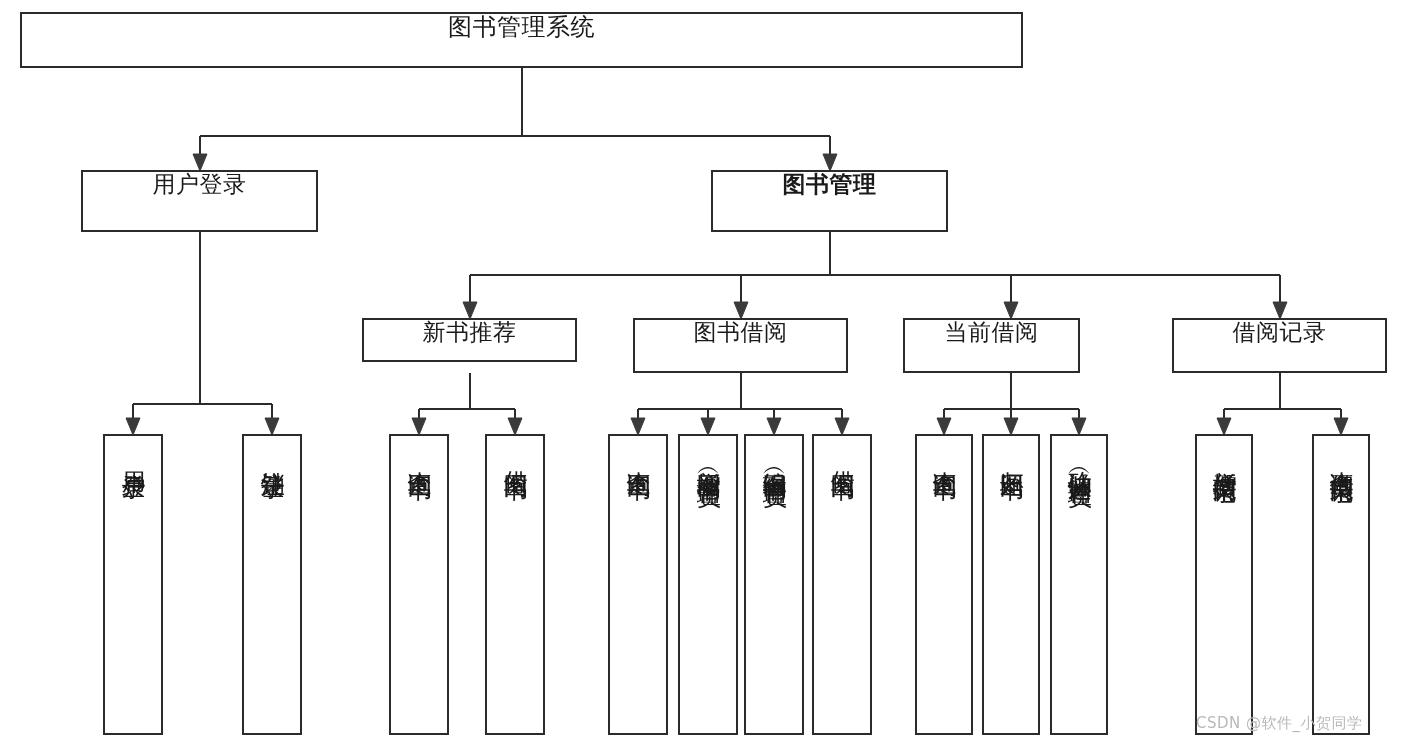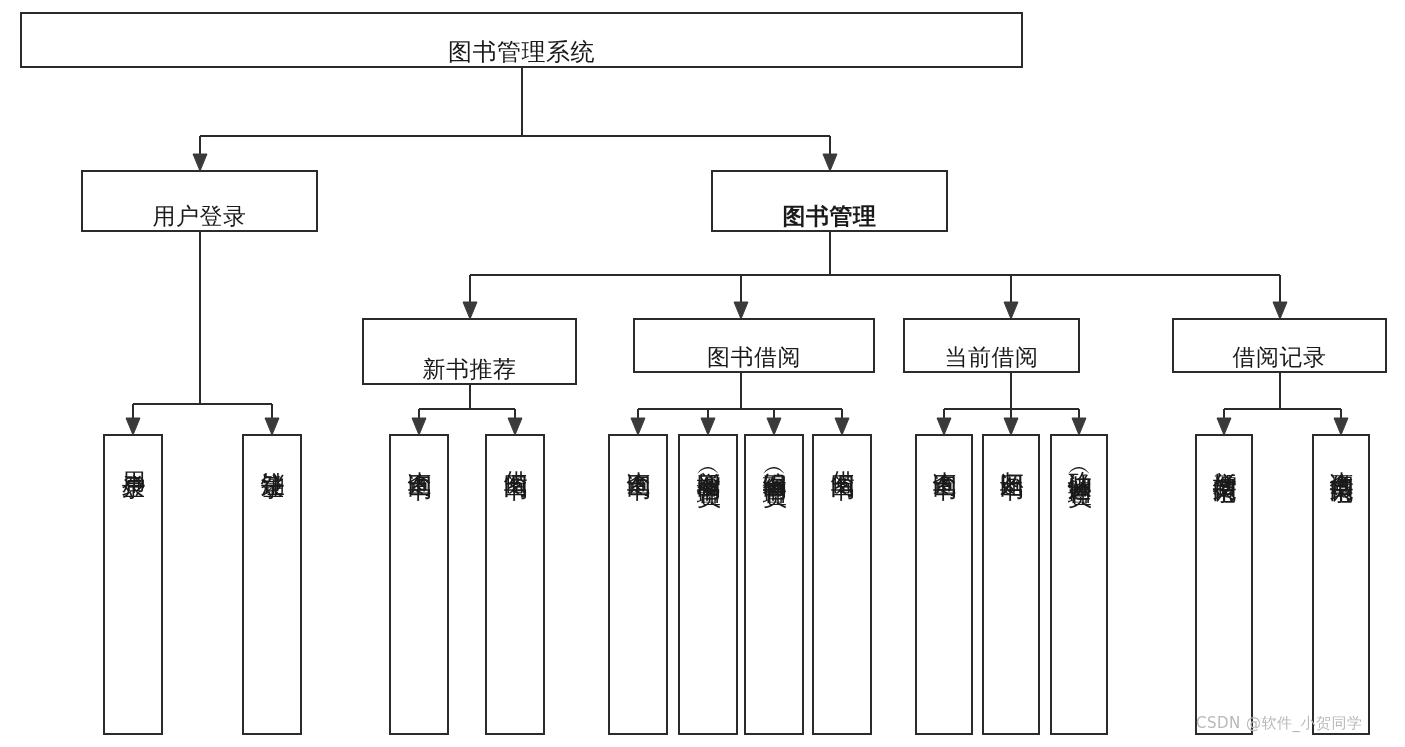--- a/index.html
+++ b/index.html
@@ -25,21 +25,21 @@
     width: 1405px;
     height: 747px;
     pointer-events: none;
   }
   .node {
     position: absolute;
     box-sizing: border-box;
     background: #ffffff;
     border: 2px solid #2b2b2b;
     display: flex;
-    align-items: flex-end;
+    align-items: flex-start;
     justify-content: center;
     color: #1a1a1a;
     z-index: 2;
   }
   .node .label {
     display: block;
     text-align: center;
     line-height: 1.12;
     letter-spacing: 0.5px;
   }
@@ -131,24 +131,24 @@
   <div id="nodes">
       <div class="node horiz root" style="left: 20px; top: 12px; width: 1003px; height: 56px;">
         <span class="label">图书管理系统</span>
       </div>
       <div class="node horiz" style="left: 81px; top: 170px; width: 237px; height: 62px;">
         <span class="label">用户登录</span>
       </div>
       <div class="node horiz" style="left: 711px; top: 170px; width: 237px; height: 62px; font-weight: bold;">
         <span class="label">图书管理</span>
       </div>
-      <div class="node horiz" style="left: 362px; top: 318px; width: 215px; height: 67px;">
+      <div class="node horiz" style="left: 362px; top: 318px; width: 215px; height: 44px;">
         <span class="label">新书推荐</span>
       </div>
-      <div class="node horiz" style="left: 633px; top: 318px; width: 242px; height: 55px;">
+      <div class="node horiz" style="left: 633px; top: 318px; width: 215px; height: 55px;">
         <span class="label">图书借阅</span>
       </div>
       <div class="node horiz" style="left: 903px; top: 318px; width: 177px; height: 55px;">
         <span class="label">当前借阅</span>
       </div>
       <div class="node horiz" style="left: 1172px; top: 318px; width: 215px; height: 55px;">
         <span class="label">借阅记录</span>
       </div>
       <div class="node vert" style="left: 103px; top: 434px; width: 60px; height: 301px;">
         <span class="label">用户登录</span>

